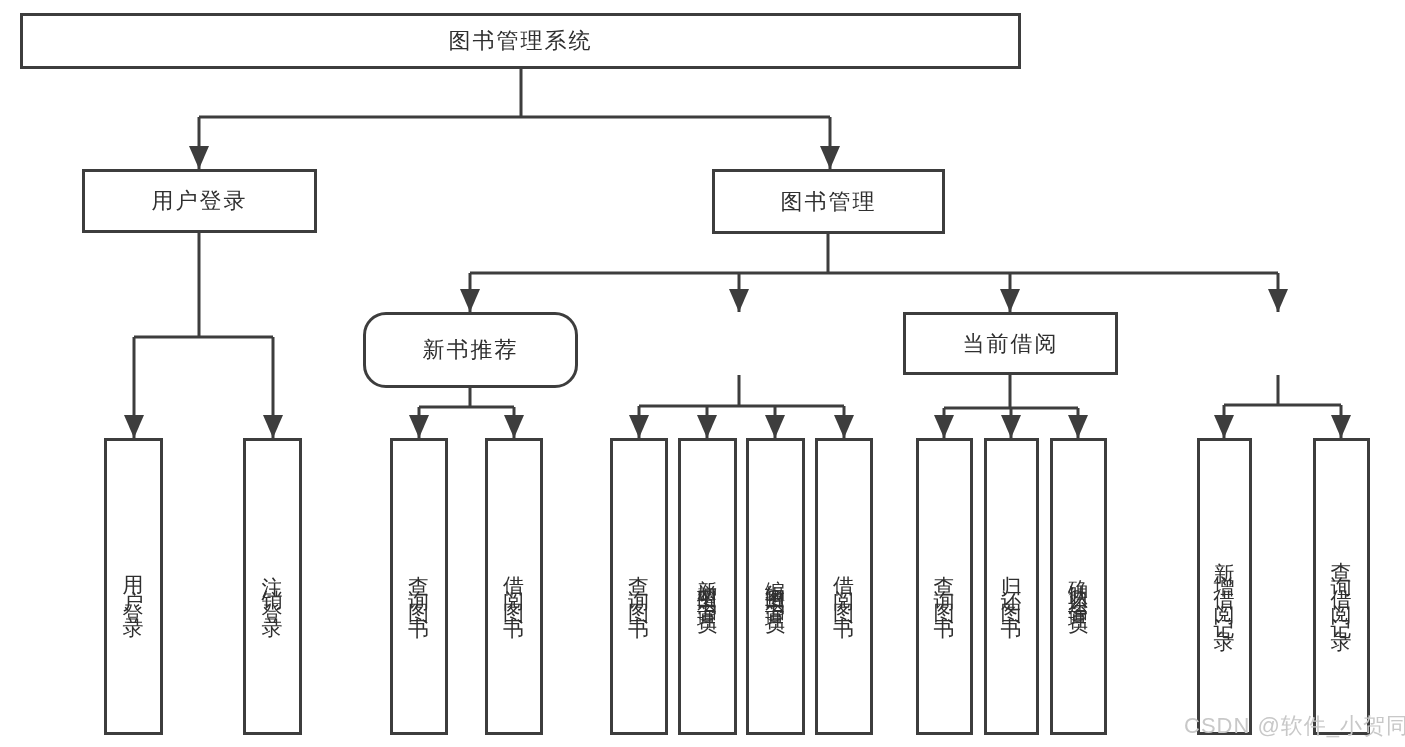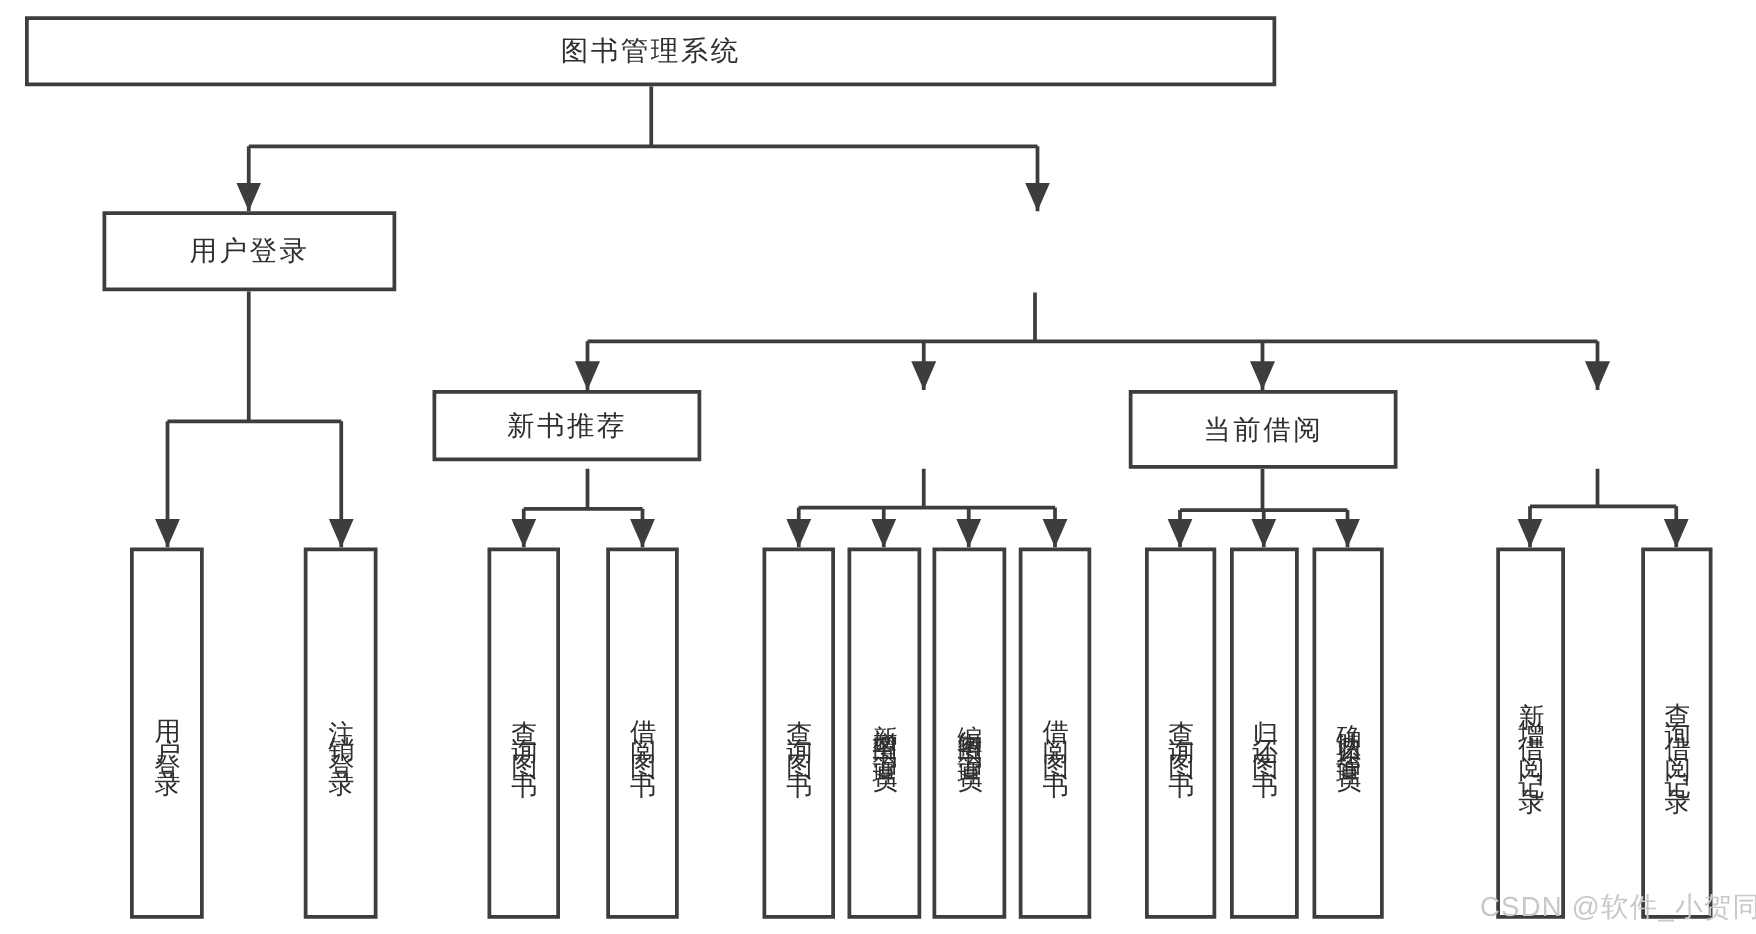--- a/index.html
+++ b/index.html
@@ -95,22 +95,25 @@
     </g>
   </svg>
 
   <div class="box hbox" style="left:20px;top:13px;width:1001px;height:56px;">
     <span class="lbl">图书管理系统</span>
   </div>
 
   <div class="box hbox" style="left:82px;top:169px;width:235px;height:64px;">
     <span class="lbl">用户登录</span>
   </div>
+  <div class="box hbox" style="left:712px;top:169px;width:233px;height:65px;">
+    <span class="lbl">图书管理</span>
+  </div>
 
-  <div class="box hbox" style="left:346px;top:312px;width:215px;height:57px;">
+  <div class="box hbox" style="left:363px;top:312px;width:215px;height:76px;border-radius:23px;">
     <span class="lbl">新书推荐</span>
   </div>
   <div class="box hbox" style="left:903px;top:312px;width:215px;height:63px;text-align:right;">
     <span class="lbl">当前借阅</span>
   </div>
 
   <div class="box vbox" style="left:104px;top:438px;width:59px;height:297px;">
     <span class="lbl">用户登录</span>
   </div>
   <div class="box vbox" style="left:243px;top:438px;width:59px;height:297px;">

